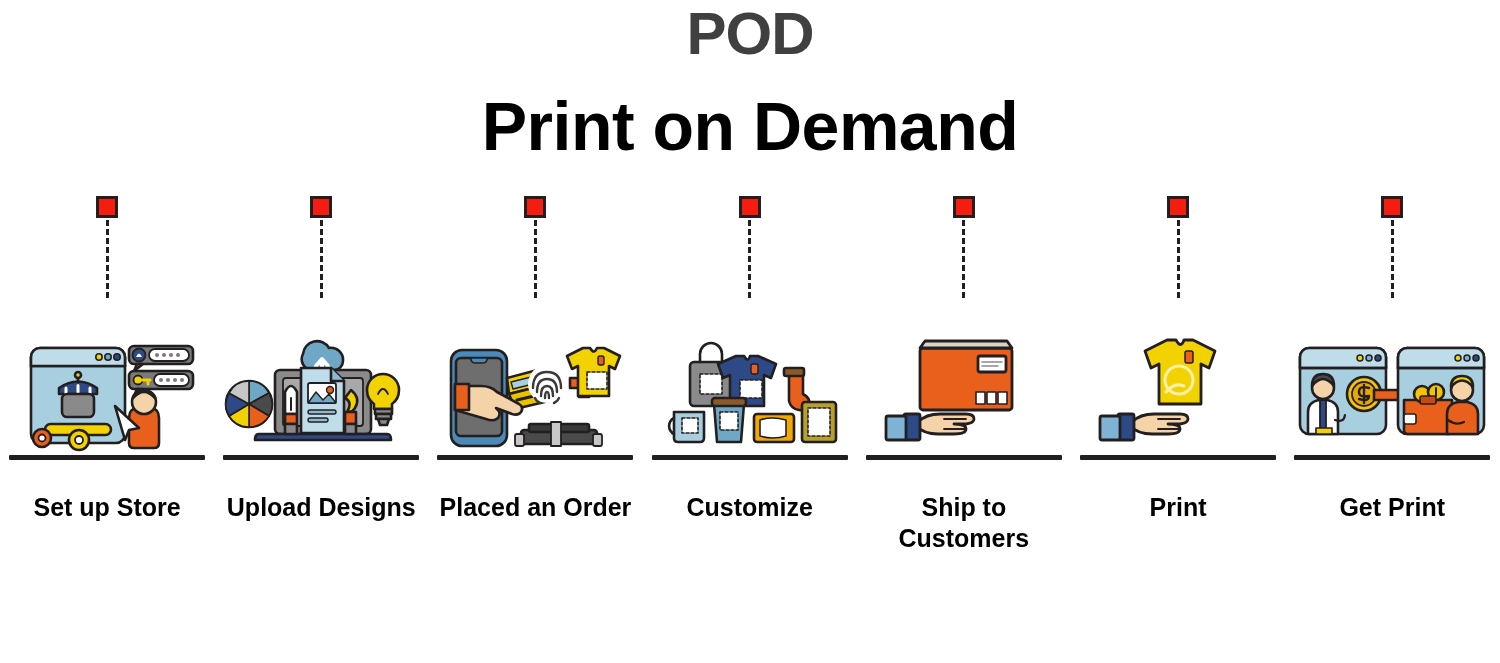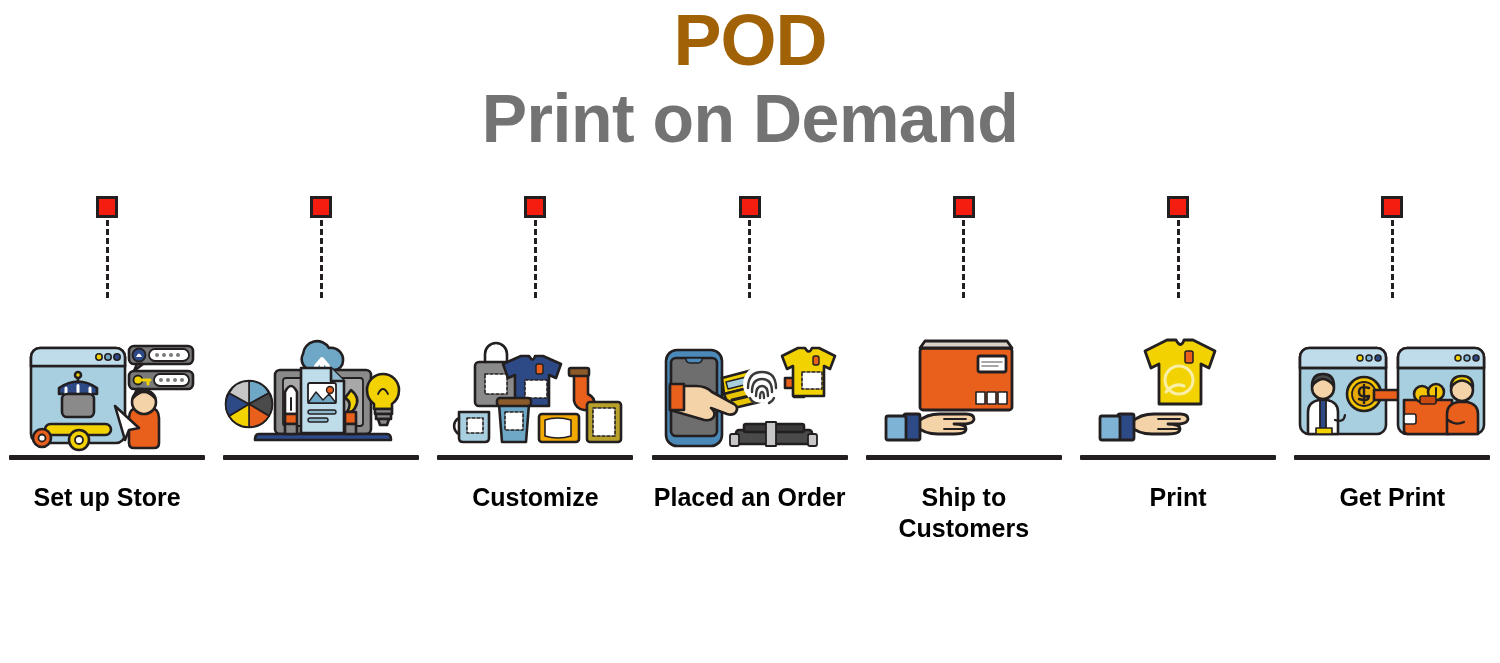--- a/index.html
+++ b/index.html
@@ -11,28 +11,28 @@
     position:relative;
   }
   .canvas{position:relative;width:1500px;height:663px;}
 
   
   .title-block{
     position:absolute;left:0;top:4px;width:1500px;
     text-align:center;
   }
   .title-main{
-    font-size:72px;font-weight:bold;color:#a16207;
+    font-size:60px;font-weight:bold;color:#404040;
     line-height:1.0;letter-spacing:-1px;
     font-family:"Liberation Sans", sans-serif;
   }
   .title-sub{
-    font-size:68px;font-weight:bold;color:#737373;
+    font-size:68px;font-weight:bold;color:#000000;
     line-height:1.12;letter-spacing:-0.5px;
-    margin-top:4px;
+    margin-top:24px;
     font-family:"Liberation Sans", sans-serif;
   }
 
   
   .steps{
     position:absolute;left:0;top:196px;width:1500px;height:400px;
     display:flex;flex-direction:row;
   }
   .step{
     position:relative;
@@ -60,21 +60,21 @@
     position:relative;
     width:196px;height:130px;
     margin-top:16px;
   }
   .ground{
     position:absolute;left:0;bottom:0;width:196px;height:5px;
     background:#231f20;border-radius:1px;
   }
 
   .label{
-    margin-top:22px;
+    margin-top:32px;
     font-size:25px;font-weight:bold;color:#000000;
     text-align:center;line-height:1.22;
     white-space:pre-line;
     font-family:"Liberation Sans", sans-serif;
   }
 
   svg{display:block;overflow:visible;}
 </style>
 </head>
 <body>
@@ -194,60 +194,21 @@
             <path d="M26 74 L26 51 A23 23 0 0 1 46 63 Z" fill="#6FA8C7" stroke-width="1.6"></path>
             <path d="M26 74 L46 63 A23 23 0 0 1 46 86 Z" fill="#4A4A4A" stroke-width="1.6"></path>
             <path d="M26 74 L46 86 A23 23 0 0 1 26 97 Z" fill="#E8601C" stroke-width="1.6"></path>
             <path d="M26 74 L26 97 A23 23 0 0 1 6 86 Z" fill="#F2D200" stroke-width="1.6"></path>
             <path d="M26 74 L6 86 A23 23 0 0 1 6 63 Z" fill="#2D4A86" stroke-width="1.6"></path>
             <path d="M26 74 L6 63 A23 23 0 0 1 26 51 Z" fill="#C7C7C7" stroke-width="1.6"></path>
           </g>
         </svg>
         <div class="ground"></div>
       </div>
-    </div>
-
-    <div class="step">
-      <div class="marker-wrap">
-        <div class="marker"></div>
-        <div class="stem"></div>
-      </div>
-      <div class="icon-area">
-        <svg width="196" height="130" viewBox="0 0 196 130">
-          <g stroke="#231F20" stroke-width="2.6" stroke-linejoin="round" stroke-linecap="round">
-
-            <rect x="38" y="32" width="42" height="44" rx="4" fill="#8A8A8A"></rect>
-            <path d="M48 32 v-8 a11 11 0 0 1 22 0 v8" fill="none"></path>
-            <rect x="48" y="44" width="22" height="20" fill="#FFFFFF" stroke-width="1.6" stroke-dasharray="3 2"></rect>
-
-            <path d="M98 26 h8 l18 8 l-5 14 l-7 -3 v31 h-34 V45 l-7 3 l-5 -14 l18 -8 h8 q4 7 6 0 Z" fill="#2D4A86"></path>
-            <rect x="99" y="34" width="7" height="10" rx="2" fill="#E8601C" stroke-width="1.4"></rect>
-            <rect x="88" y="50" width="22" height="18" fill="#FFFFFF" stroke-width="1.6" stroke-dasharray="3 2"></rect>
-
-            <path d="M133 44 h18 v20 q8 4 6 11 q-2 6 -10 5 q-8 -1 -10 -9 V44 Z" fill="#E8601C"></path>
-            <rect x="132" y="38" width="20" height="8" rx="2" fill="#8A5A2A"></rect>
-
-            <path d="M22 82 h30 v26 q0 4 -4 4 H26 q-4 0 -4 -4 Z" fill="#A8CFE0"></path>
-            <path d="M22 88 a9 9 0 0 0 0 16" fill="none"></path>
-            <rect x="30" y="88" width="16" height="15" fill="#FFFFFF" stroke-width="1.6" stroke-dasharray="3 2"></rect>
-
-            <path d="M62 74 h30 l-3 38 h-24 Z" fill="#6FA8C7"></path>
-            <rect x="60" y="68" width="34" height="8" rx="3" fill="#8A5A2A"></rect>
-            <rect x="68" y="82" width="18" height="18" fill="#FFFFFF" stroke-width="1.6" stroke-dasharray="3 2"></rect>
-
-            <rect x="102" y="84" width="40" height="28" rx="3" fill="#F2A900"></rect>
-            <path d="M108 90 q12 -4 26 0 v16 q-13 4 -26 0 Z" fill="#FFFFFF" stroke-width="1.6"></path>
-
-            <rect x="150" y="72" width="34" height="40" rx="3" fill="#B8A12A"></rect>
-            <rect x="156" y="78" width="22" height="28" fill="#FFFFFF" stroke-width="1.6" stroke-dasharray="3 2"></rect>
-          </g>
-        </svg>
-        <div class="ground"></div>
-      </div>
-      <div class="label">Customize</div>
+      <div class="label">Upload Designs</div>
     </div>
 
     <div class="step">
       <div class="marker-wrap">
         <div class="marker"></div>
         <div class="stem"></div>
       </div>
       <div class="icon-area">
         <svg width="196" height="130" viewBox="0 0 196 130">
           <g stroke="#231F20" stroke-width="2.6" stroke-linejoin="round" stroke-linecap="round">
@@ -291,20 +252,60 @@
       <div class="label">Placed an Order</div>
     </div>
 
     <div class="step">
       <div class="marker-wrap">
         <div class="marker"></div>
         <div class="stem"></div>
       </div>
       <div class="icon-area">
         <svg width="196" height="130" viewBox="0 0 196 130">
+          <g stroke="#231F20" stroke-width="2.6" stroke-linejoin="round" stroke-linecap="round">
+
+            <rect x="38" y="32" width="42" height="44" rx="4" fill="#8A8A8A"></rect>
+            <path d="M48 32 v-8 a11 11 0 0 1 22 0 v8" fill="none"></path>
+            <rect x="48" y="44" width="22" height="20" fill="#FFFFFF" stroke-width="1.6" stroke-dasharray="3 2"></rect>
+
+            <path d="M98 26 h8 l18 8 l-5 14 l-7 -3 v31 h-34 V45 l-7 3 l-5 -14 l18 -8 h8 q4 7 6 0 Z" fill="#2D4A86"></path>
+            <rect x="99" y="34" width="7" height="10" rx="2" fill="#E8601C" stroke-width="1.4"></rect>
+            <rect x="88" y="50" width="22" height="18" fill="#FFFFFF" stroke-width="1.6" stroke-dasharray="3 2"></rect>
+
+            <path d="M133 44 h18 v20 q8 4 6 11 q-2 6 -10 5 q-8 -1 -10 -9 V44 Z" fill="#E8601C"></path>
+            <rect x="132" y="38" width="20" height="8" rx="2" fill="#8A5A2A"></rect>
+
+            <path d="M22 82 h30 v26 q0 4 -4 4 H26 q-4 0 -4 -4 Z" fill="#A8CFE0"></path>
+            <path d="M22 88 a9 9 0 0 0 0 16" fill="none"></path>
+            <rect x="30" y="88" width="16" height="15" fill="#FFFFFF" stroke-width="1.6" stroke-dasharray="3 2"></rect>
+
+            <path d="M62 74 h30 l-3 38 h-24 Z" fill="#6FA8C7"></path>
+            <rect x="60" y="68" width="34" height="8" rx="3" fill="#8A5A2A"></rect>
+            <rect x="68" y="82" width="18" height="18" fill="#FFFFFF" stroke-width="1.6" stroke-dasharray="3 2"></rect>
+
+            <rect x="102" y="84" width="40" height="28" rx="3" fill="#F2A900"></rect>
+            <path d="M108 90 q12 -4 26 0 v16 q-13 4 -26 0 Z" fill="#FFFFFF" stroke-width="1.6"></path>
+
+            <rect x="150" y="72" width="34" height="40" rx="3" fill="#B8A12A"></rect>
+            <rect x="156" y="78" width="22" height="28" fill="#FFFFFF" stroke-width="1.6" stroke-dasharray="3 2"></rect>
+          </g>
+        </svg>
+        <div class="ground"></div>
+      </div>
+      <div class="label">Customize</div>
+    </div>
+
+    <div class="step">
+      <div class="marker-wrap">
+        <div class="marker"></div>
+        <div class="stem"></div>
+      </div>
+      <div class="icon-area">
+        <svg width="196" height="130" viewBox="0 0 196 130">
           <g stroke="#231F20" stroke-width="2.8" stroke-linejoin="round" stroke-linecap="round">
 
             <rect x="54" y="18" width="92" height="62" rx="3" fill="#E8601C"></rect>
             <path d="M54 18 h92 l-5 -7 H59 Z" fill="#D8D2C8"></path>
             <rect x="112" y="26" width="28" height="16" rx="2" fill="#FFFFFF"></rect>
             <g stroke="#8A8A8A" stroke-width="1.6">
               <path d="M116 32 h20 M116 36 h16"></path>
             </g>
             <g fill="#FFFFFF" stroke-width="1.6">
               <rect x="110" y="62" width="9" height="12"></rect>

